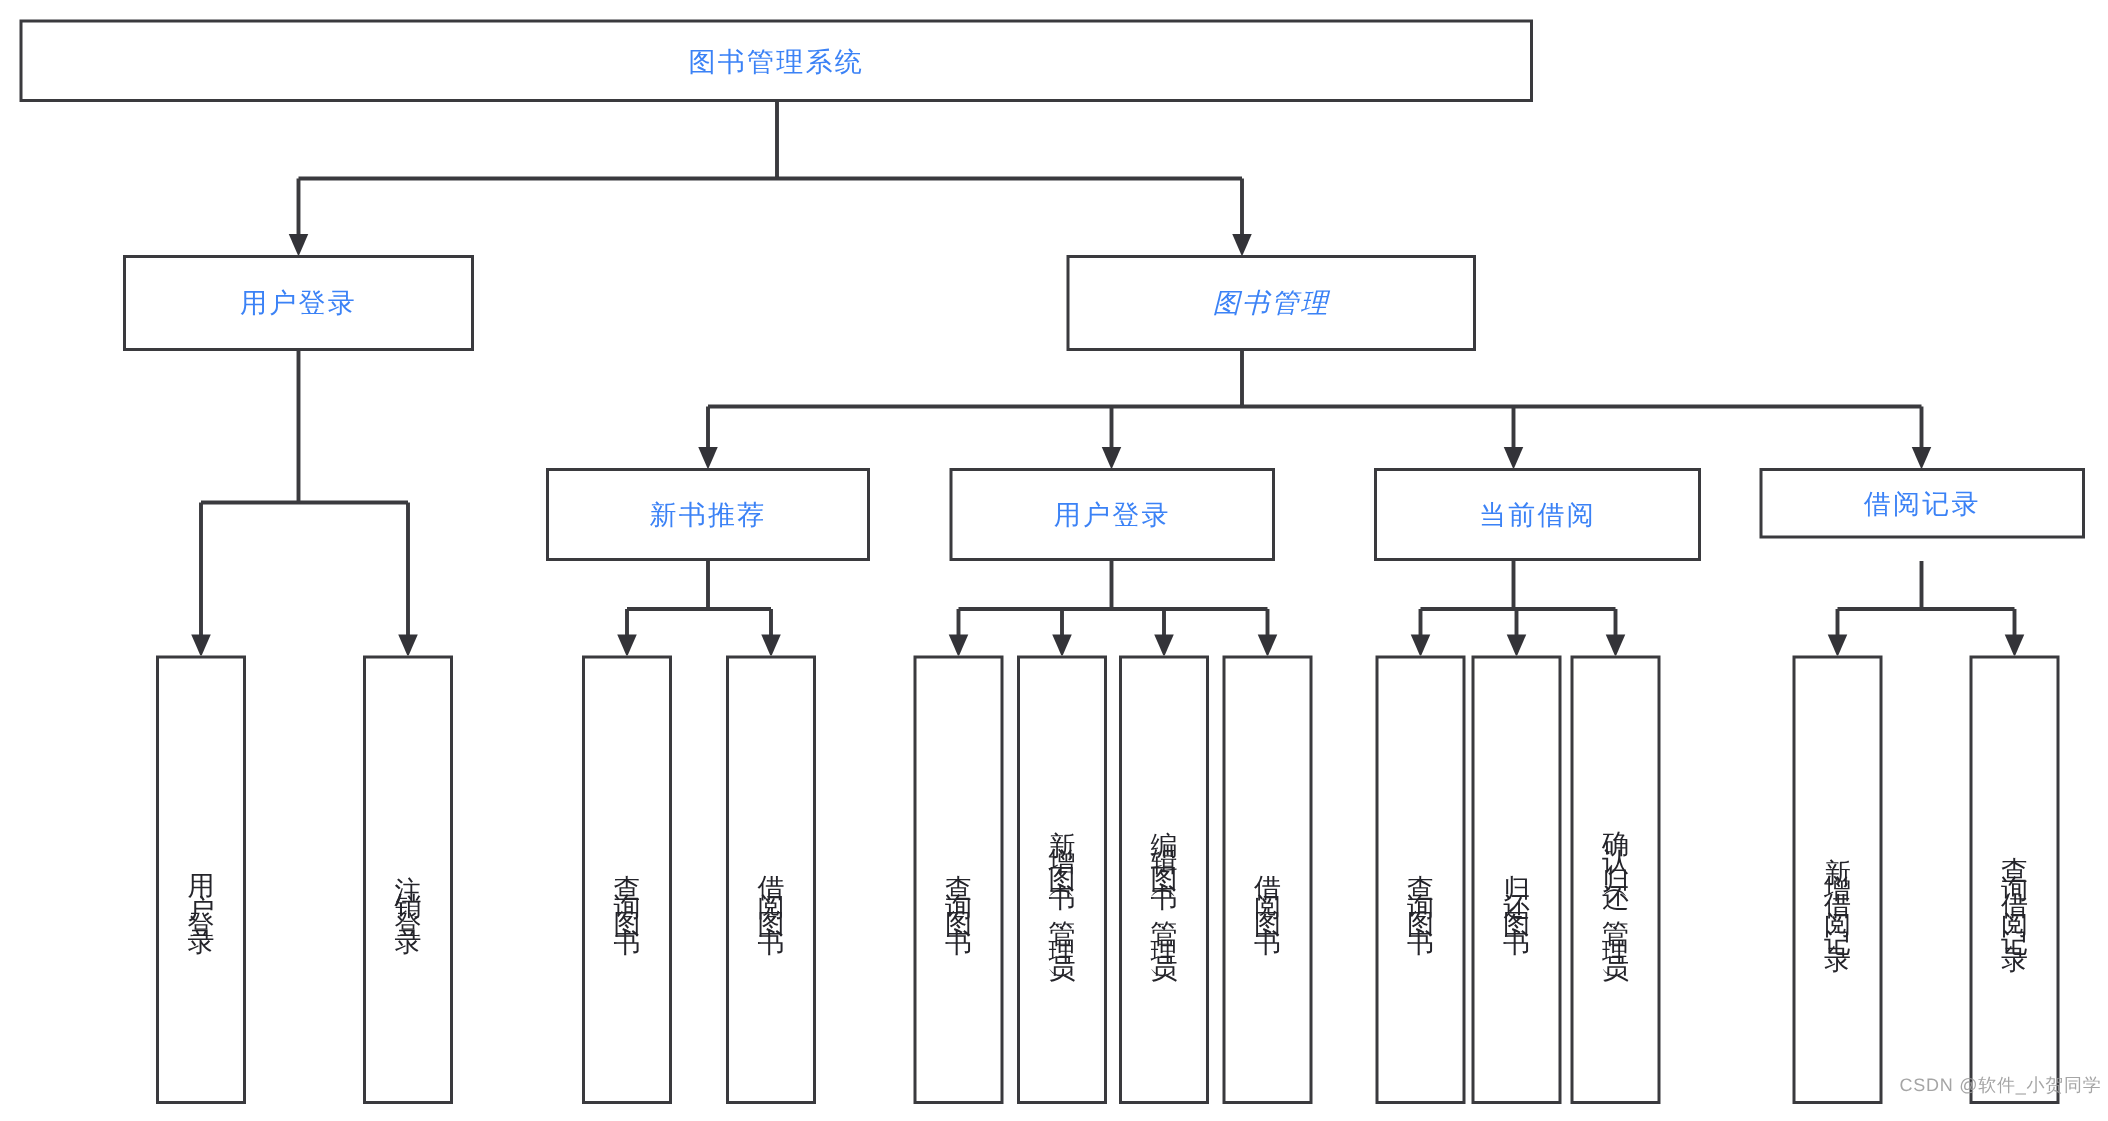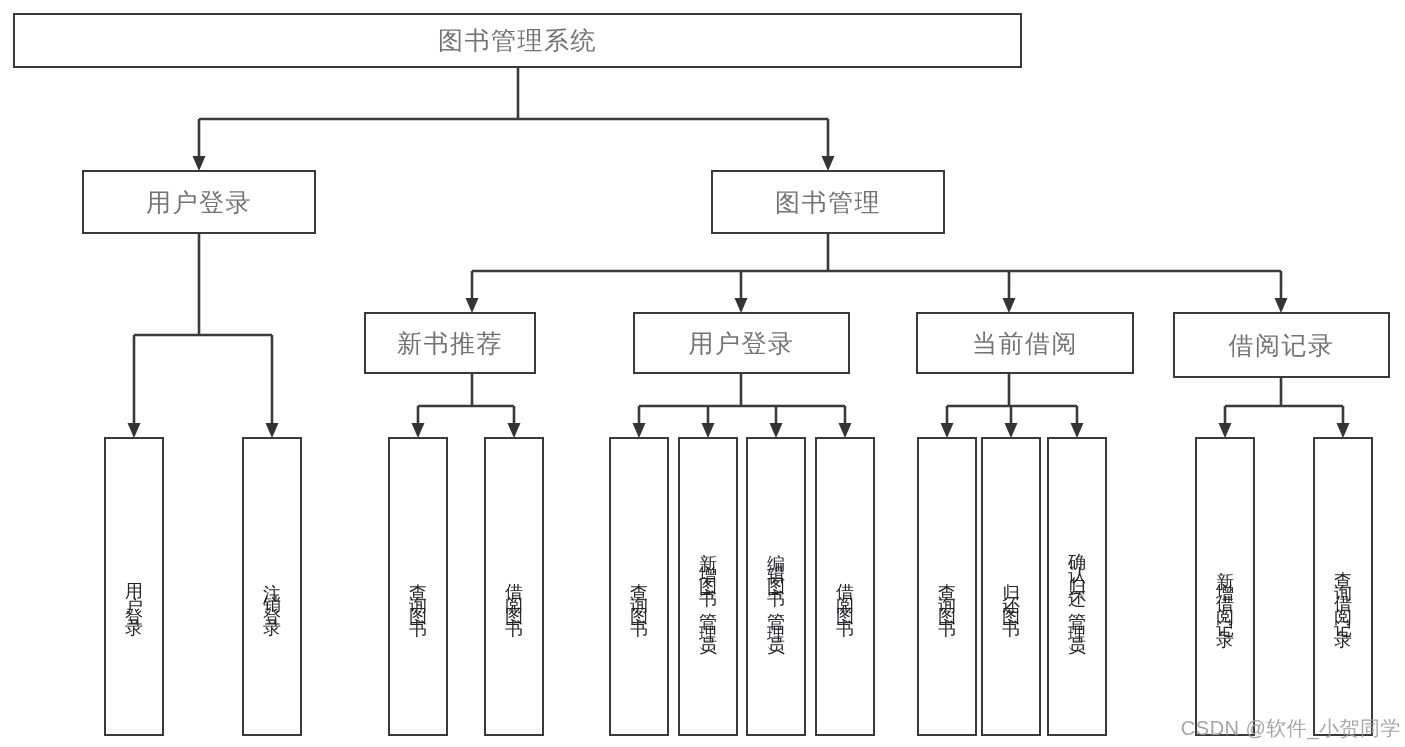--- a/index.html
+++ b/index.html
@@ -16,38 +16,38 @@
   .head{fill:#333338;stroke:none;}
   .box{
     position:absolute;
     box-sizing:border-box;
     background:#ffffff;
     border:2.6px solid #3a3a3e;
     display:flex;align-items:center;justify-content:center;
     z-index:2;
   }
   .h-label{
-    font-size:25px;
+    font-size:18px;
     letter-spacing:1.5px;
-    color:#737373;
+    color:#3b82f6;
     white-space:nowrap;
   }
   .v-label{
     writing-mode:vertical-rl;
     text-orientation:mixed;
     font-size:18px;
     line-height:1;
     letter-spacing:12px;
     margin-bottom:-12px; 
     color:#24242a;
   }
   .watermark{
     position:absolute;
     top:715px;right:4px;
-    font-size:20px;
+    font-size:12px;
     letter-spacing:0.5px;
     color:#9c9c9c;
     opacity:0.9;
     z-index:6;
     white-space:nowrap;
   }
 </style>
 </head>
 <body>
 
@@ -83,34 +83,34 @@
     <polygon class="head" points="1336.5,423 1349.5,423 1343,438"></polygon>
   </svg>
 
   <div class="box" style="left:13px;top:13px;width:1009px;height:55px;">
     <span class="h-label">图书管理系统</span>
   </div>
 
   <div class="box" style="left:82px;top:170px;width:234px;height:64px;">
     <span class="h-label">用户登录</span>
   </div>
-  <div class="box" style="left:711px;top:170px;width:234px;height:64px;">
+  <div class="box" style="left:711px;top:170px;width:273px;height:64px;font-style:italic;">
     <span class="h-label">图书管理</span>
   </div>
 
-  <div class="box" style="left:364px;top:312px;width:172px;height:62px;">
+  <div class="box" style="left:364px;top:312px;width:216px;height:62px;">
     <span class="h-label">新书推荐</span>
   </div>
   <div class="box" style="left:633px;top:312px;width:217px;height:62px;">
     <span class="h-label">用户登录</span>
   </div>
   <div class="box" style="left:900px;top:312px;width:218px;height:62px;margin-left:16px;">
     <span class="h-label">当前借阅</span>
   </div>
-  <div class="box" style="left:1173px;top:312px;width:217px;height:66px;">
+  <div class="box" style="left:1173px;top:312px;width:217px;height:47px;">
     <span class="h-label">借阅记录</span>
   </div>
 
   <div class="box" style="left:104px;top:437px;width:60px;height:299px;">
     <span class="v-label">用户登录</span>
   </div>
   <div class="box" style="left:242px;top:437px;width:60px;height:299px;">
     <span class="v-label">注销登录</span>
   </div>
 

